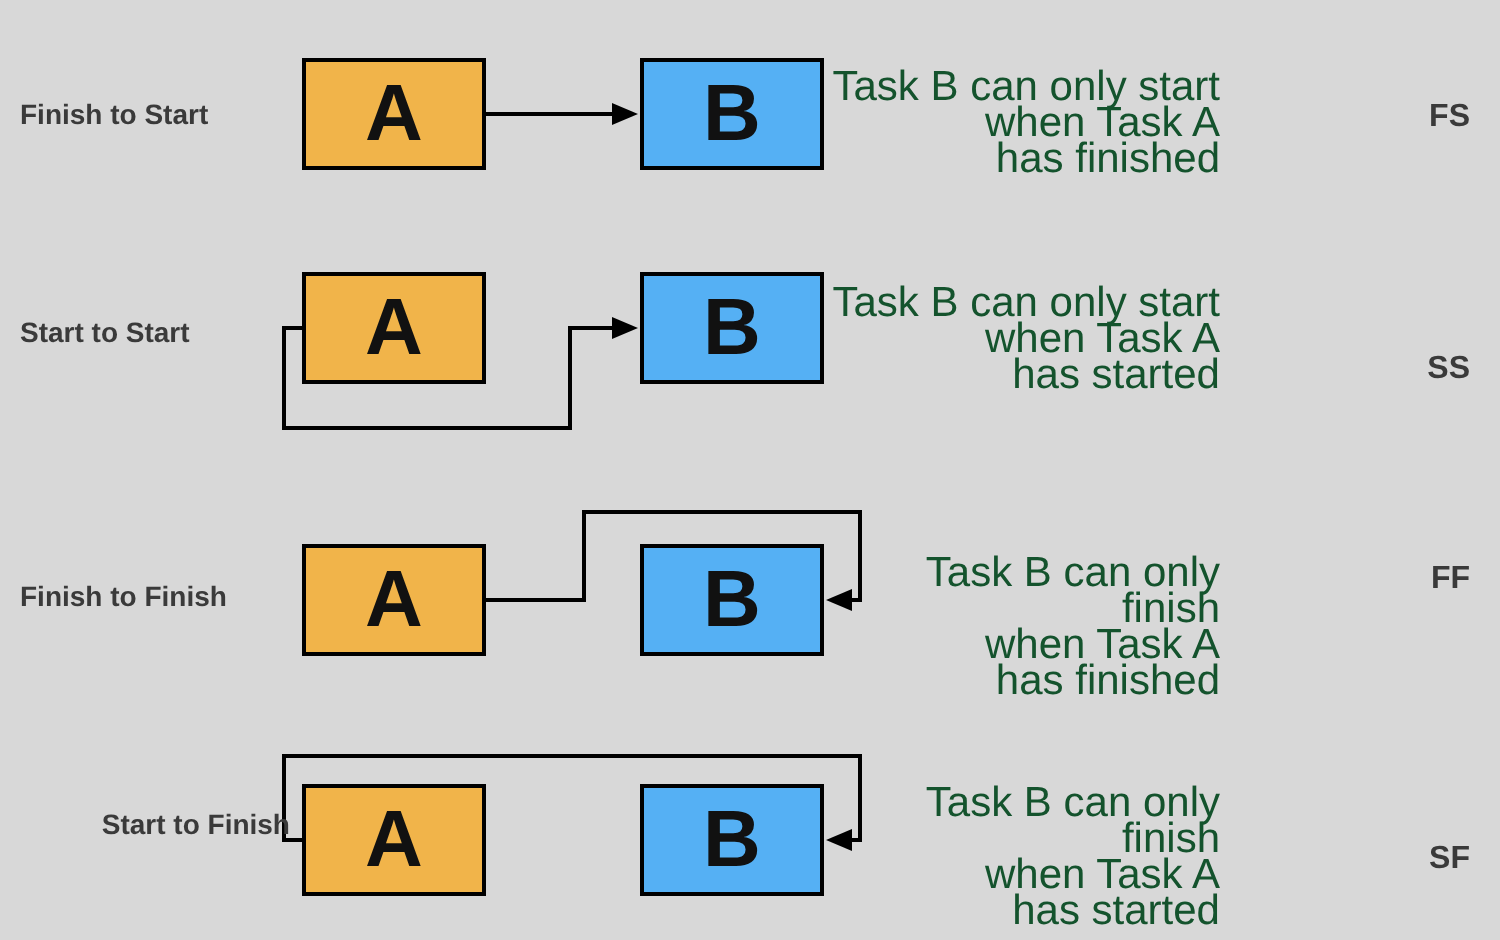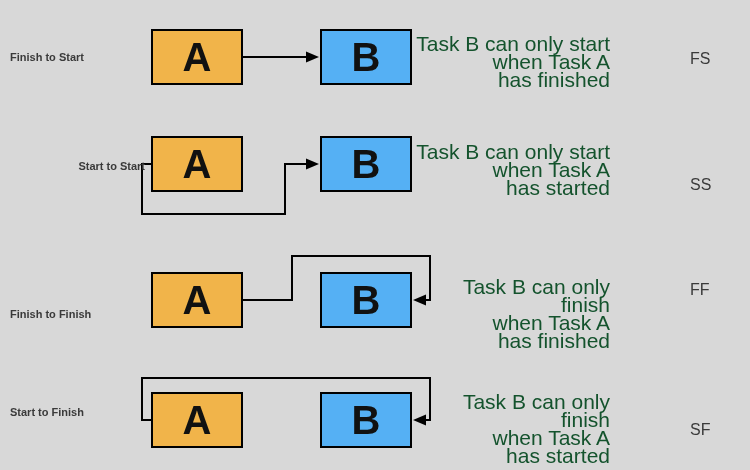--- a/index.html
+++ b/index.html
@@ -10,21 +10,21 @@
     height: 470px;
     background: #d8d8d8;
     font-family: "Liberation Sans", sans-serif;
     overflow: hidden;
   }
   .stage { position: absolute; inset: 0; }
   .row-label {
     position: absolute;
     left: 10px;
     width: 135px;
-    font-size: 11px;
+    font-size: 14px;
     font-weight: bold;
     color: #3a3a3a;
     line-height: 18px;
   }
   .task-box {
     position: absolute;
     width: 92px;
     height: 56px;
     border: 2px solid #000;
     display: flex;
@@ -47,40 +47,40 @@
     width: 200px;
     text-align: right;
     font-size: 21px;
     line-height: 18px;
     color: #14532d;
   }
   .abbrev {
     position: absolute;
     left: 690px;
     width: 45px;
-    text-align: left;
+    text-align: right;
     font-size: 16px;
-    font-weight: normal;
+    font-weight: bold;
     color: #3a3a3a;
     line-height: 18px;
   }
   svg.connectors {
     position: absolute;
     left: 0; top: 0;
     width: 750px; height: 470px;
     pointer-events: none;
   }
   svg.connectors path { stroke: #000; stroke-width: 2; fill: none; }
   svg.connectors polygon { fill: #000; stroke: none; }
 
   
   .r1 .task-box { top: 29px; }   .r1 .row-label { top: 48px; } .r1 .desc { top: 35px; }  .r1 .abbrev { top: 50px; }
-  .r2 .task-box { top: 136px; }  .r2 .row-label { top: 157px; text-align: right; } .r2 .desc { top: 143px; } .r2 .abbrev { top: 176px; }
-  .r3 .task-box { top: 272px; }  .r3 .row-label { top: 289px; margin-top: 16px; } .r3 .desc { top: 278px; } .r3 .abbrev { top: 281px; }
-  .r4 .task-box { top: 392px; }  .r4 .row-label { top: 403px; } .r4 .desc { top: 393px; } .r4 .abbrev { top: 421px; }
+  .r2 .task-box { top: 136px; }  .r2 .row-label { top: 157px; } .r2 .desc { top: 143px; } .r2 .abbrev { top: 176px; }
+  .r3 .task-box { top: 272px; }  .r3 .row-label { top: 289px; } .r3 .desc { top: 278px; } .r3 .abbrev { top: 281px; }
+  .r4 .task-box { top: 392px; }  .r4 .row-label { top: 403px; text-align: right; } .r4 .desc { top: 393px; } .r4 .abbrev { top: 421px; }
 </style>
 </head>
 <body>
 
 <div class="stage">
 
   <svg class="connectors" viewBox="0 0 750 470" xmlns="http://www.w3.org/2000/svg">
 
     <g>
       <path d="M 243 57 L 307 57"></path>

